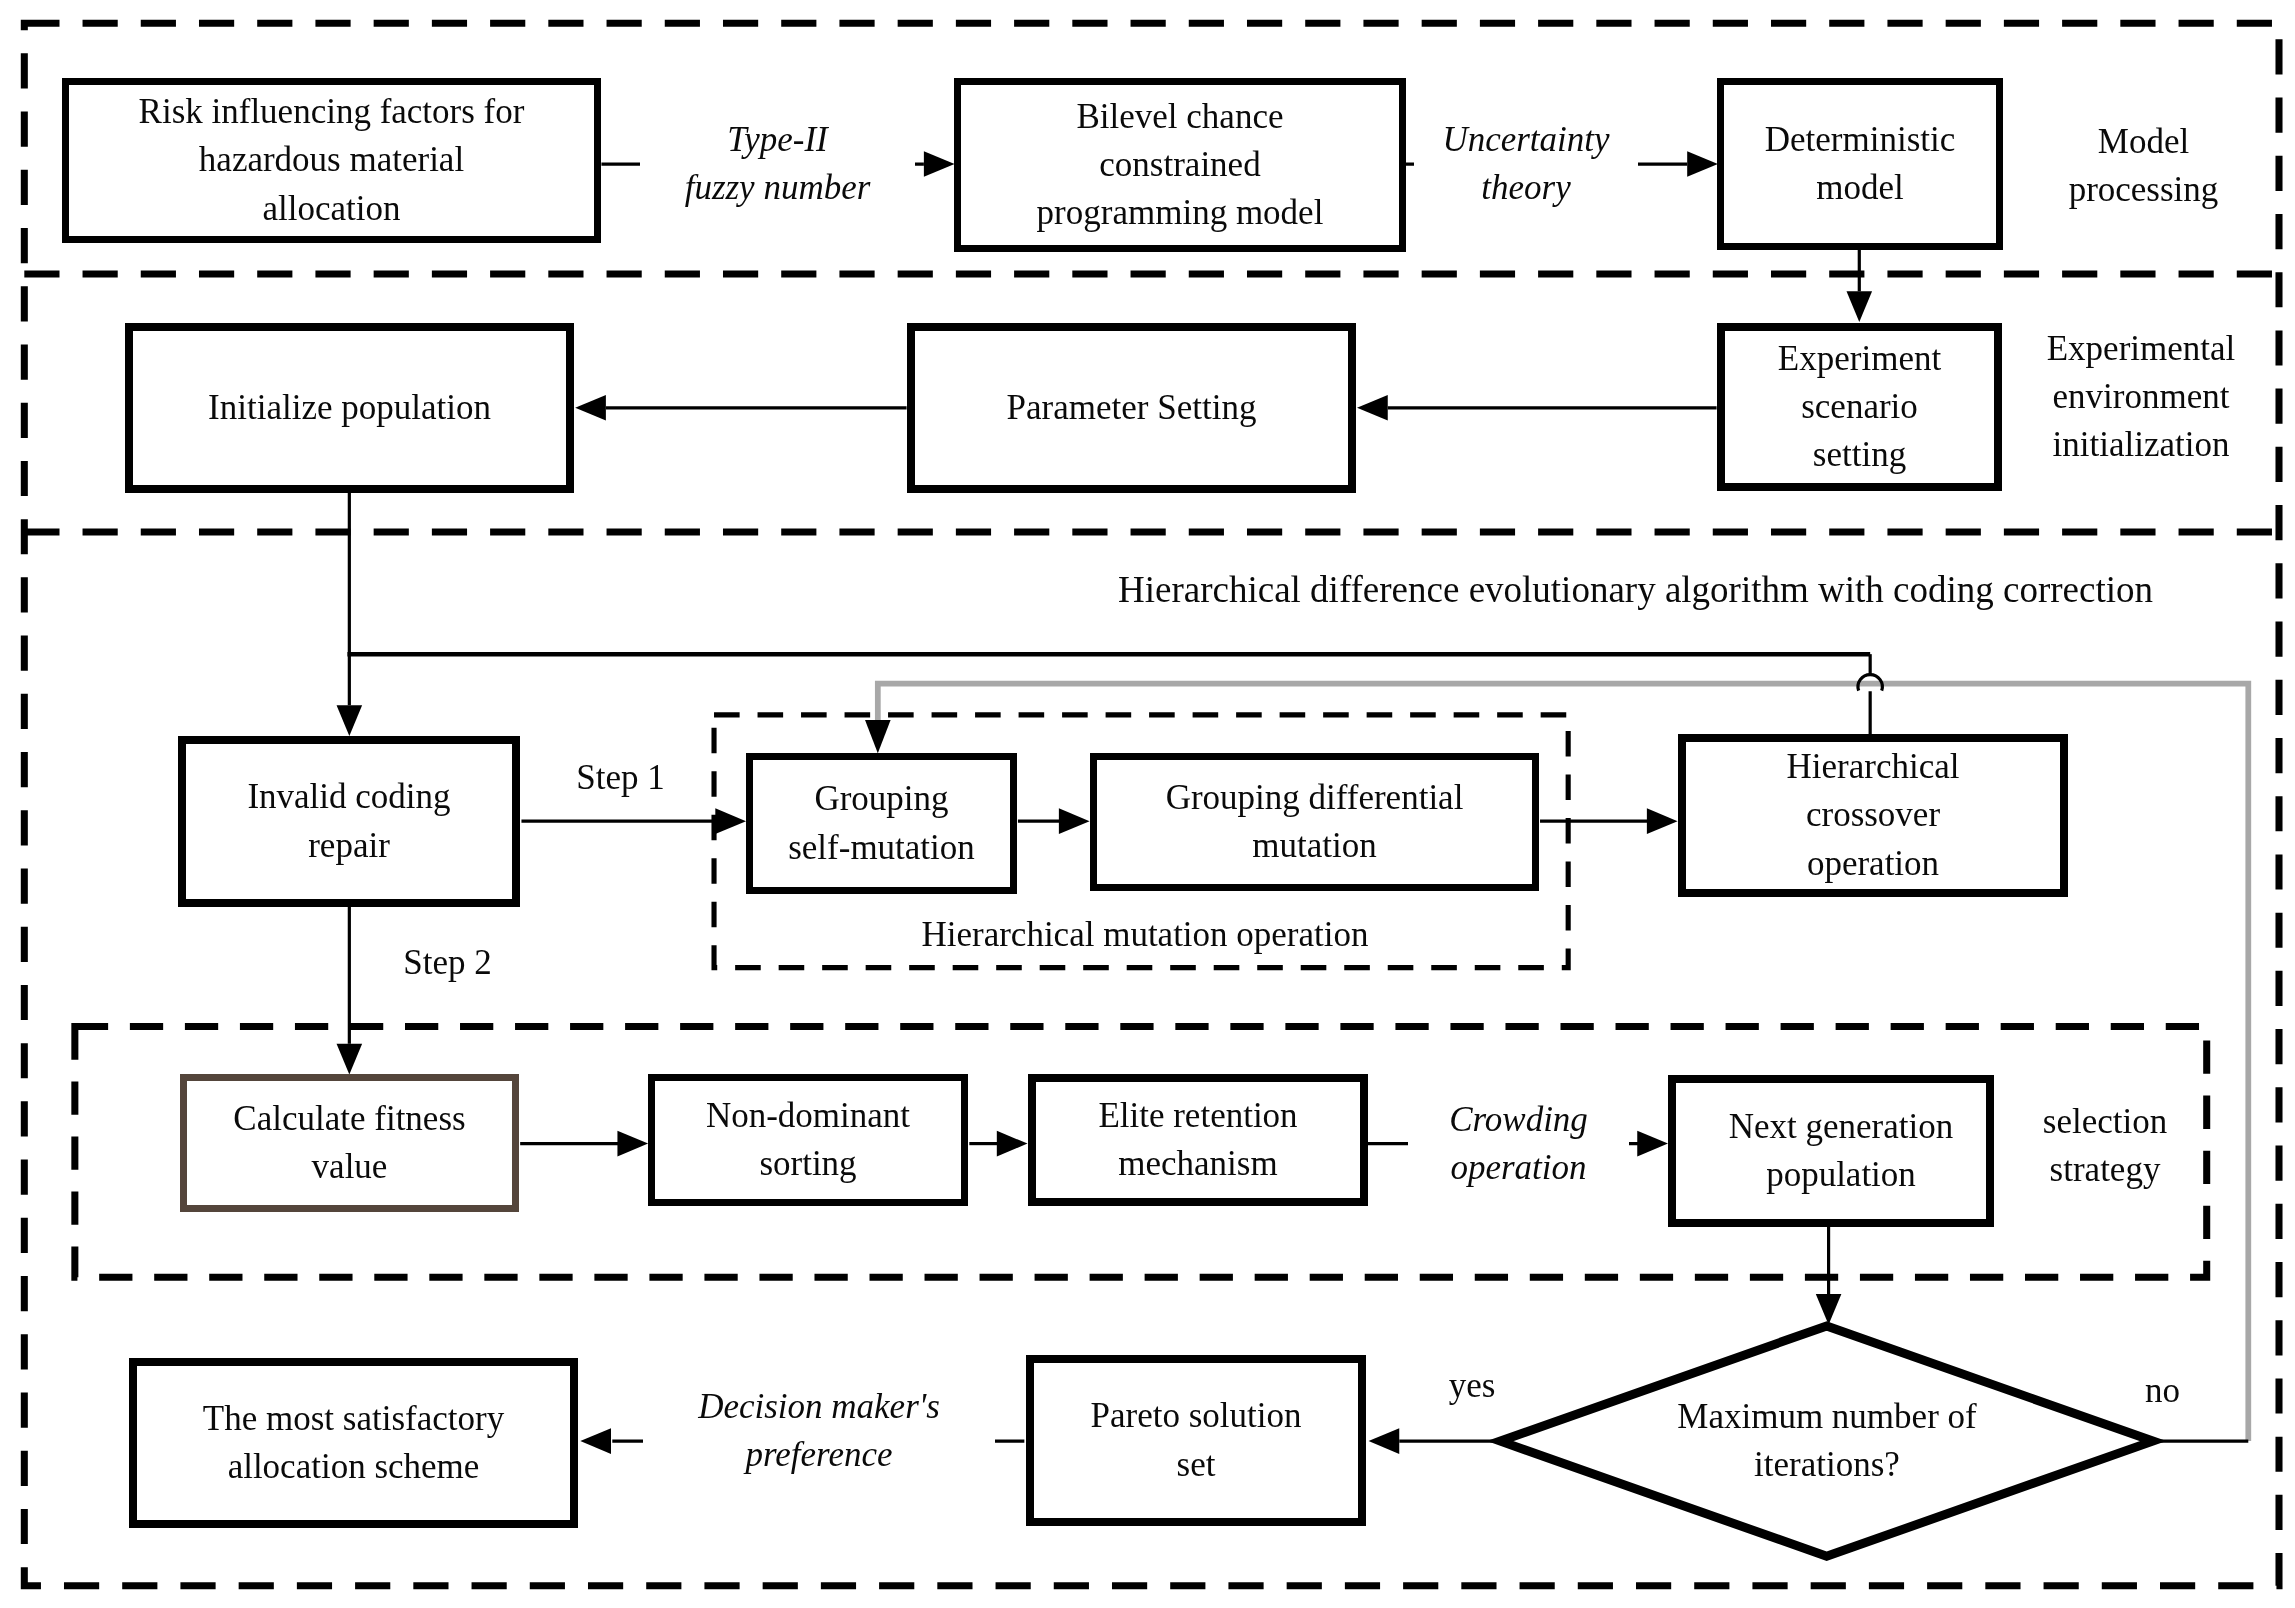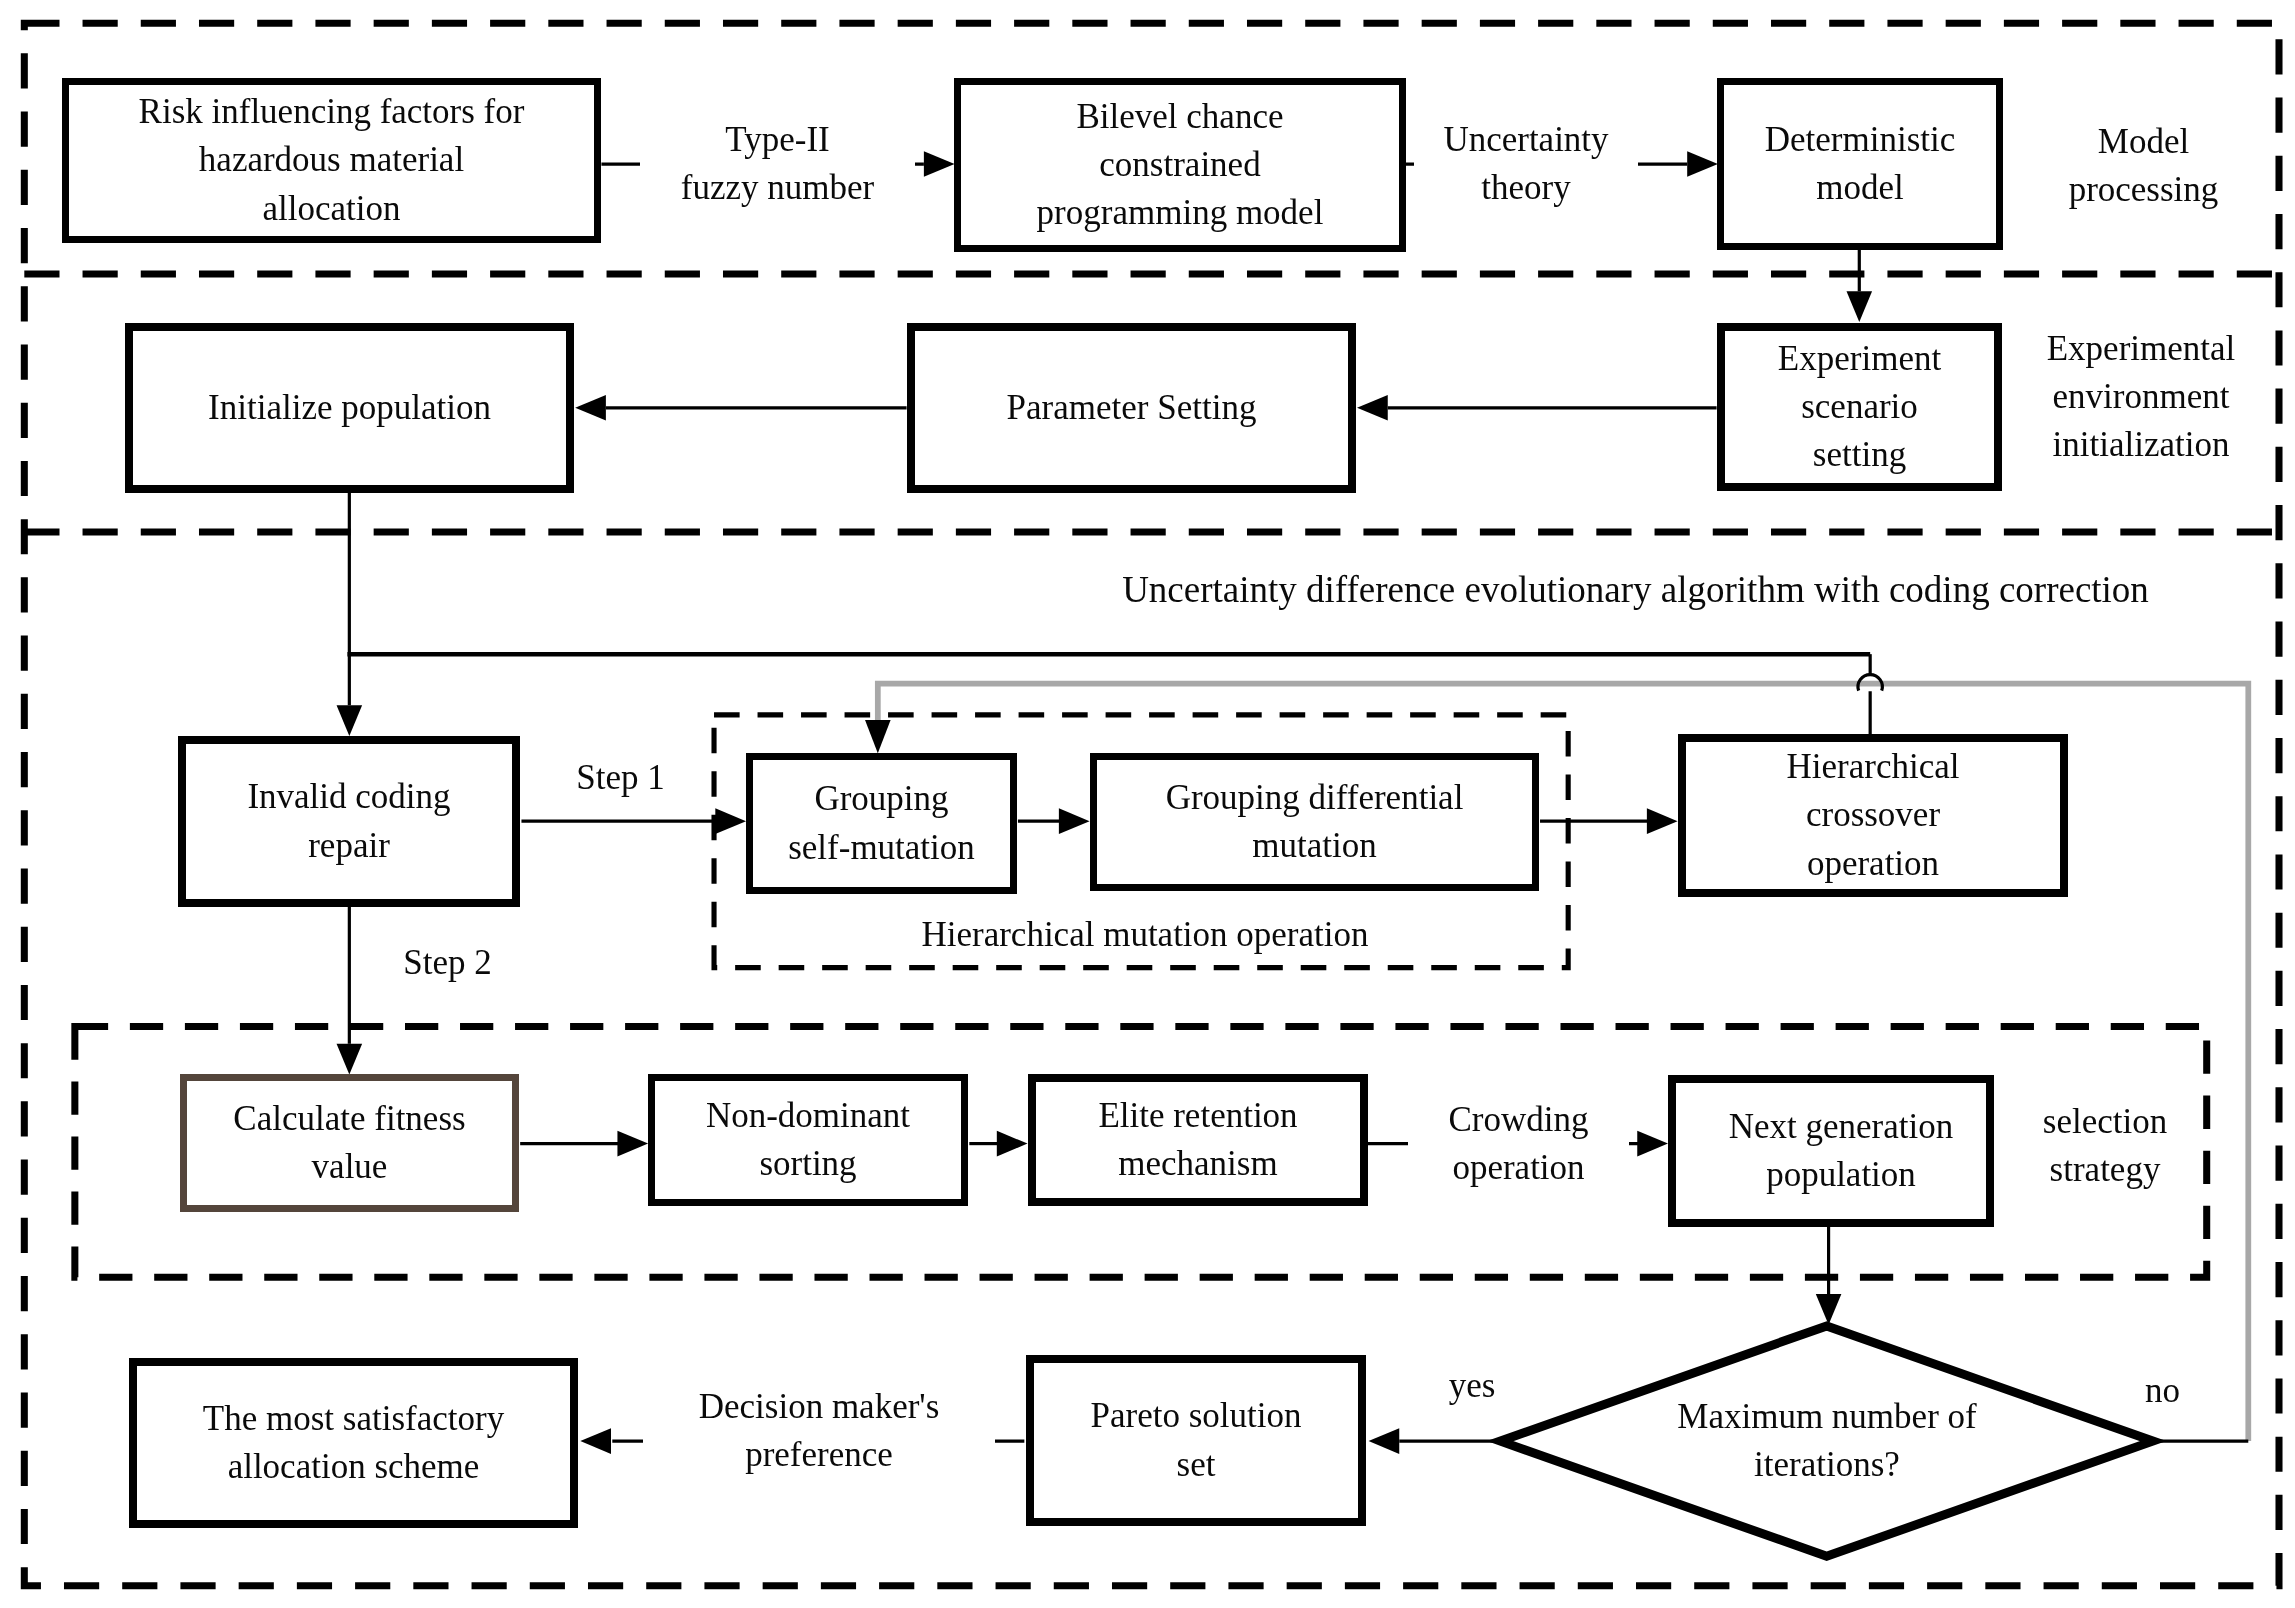--- a/index.html
+++ b/index.html
@@ -12,21 +12,21 @@
     position:absolute;box-sizing:border-box;background:#ffffff;border:8.3px solid #000;
     display:flex;align-items:center;justify-content:center;text-align:center;
     font-size:35px;line-height:1.38;white-space:pre-line;
   }
   .fbox.b12{border-width:7.7px;}
   .fbox.brown{border-color:#54453b;}
   .lbl{
     position:absolute;display:flex;align-items:center;justify-content:center;
     text-align:center;font-size:35px;line-height:1.37;white-space:pre-line;
   }
-  .lbl.bg{background:#ffffff;}
+  .lbl.bg{background:#ffffff;font-style:italic;}
   .title{font-size:37px;}
 </style>
 </head>
 <body>
 
 <div class="canvas">
 
   <svg class="layer" viewBox="0 0 3587 2514">
 
     <rect x="38" y="36" width="3524" height="2442" fill="none" stroke="#000" stroke-width="11" stroke-dasharray="55 36"></rect>
@@ -124,21 +124,21 @@
 allocation scheme</span></div>
 
   <div class="lbl" style="left:1539px;top:1366px;width:576px;height:150px;">Maximum number of
 iterations?</div>
 
   <div class="lbl" style="left:2025px;top:108px;width:237px;height:115px;">Model
 processing</div>
   <div class="lbl" style="left:2016px;top:312px;width:250px;height:170px;">Experimental
 environment
 initialization</div>
-  <div class="lbl title" style="left:986px;top:563px;width:1299px;height:54px;">Uncertainty difference evolutionary algorithm with coding correction</div>
+  <div class="lbl title" style="left:986px;top:563px;width:1299px;height:54px;">Hierarchical difference evolutionary algorithm with coding correction</div>
   <div class="lbl" style="left:822px;top:909px;width:646px;height:51px;text-align:center;">Hierarchical mutation operation</div>
   <div class="lbl" style="left:2009px;top:1088px;width:192px;height:115px;">selection
 strategy</div>
 
   <div class="lbl bg" style="left:640px;top:114px;width:275px;height:100px;">Type-II
 fuzzy number</div>
   <div class="lbl bg" style="left:1414px;top:114px;width:224px;height:100px;">Uncertainty
 theory</div>
   <div class="lbl" style="left:547px;top:754px;width:147px;height:48px;">Step 1</div>
   <div class="lbl" style="left:374px;top:939px;width:147px;height:48px;">Step 2</div>

